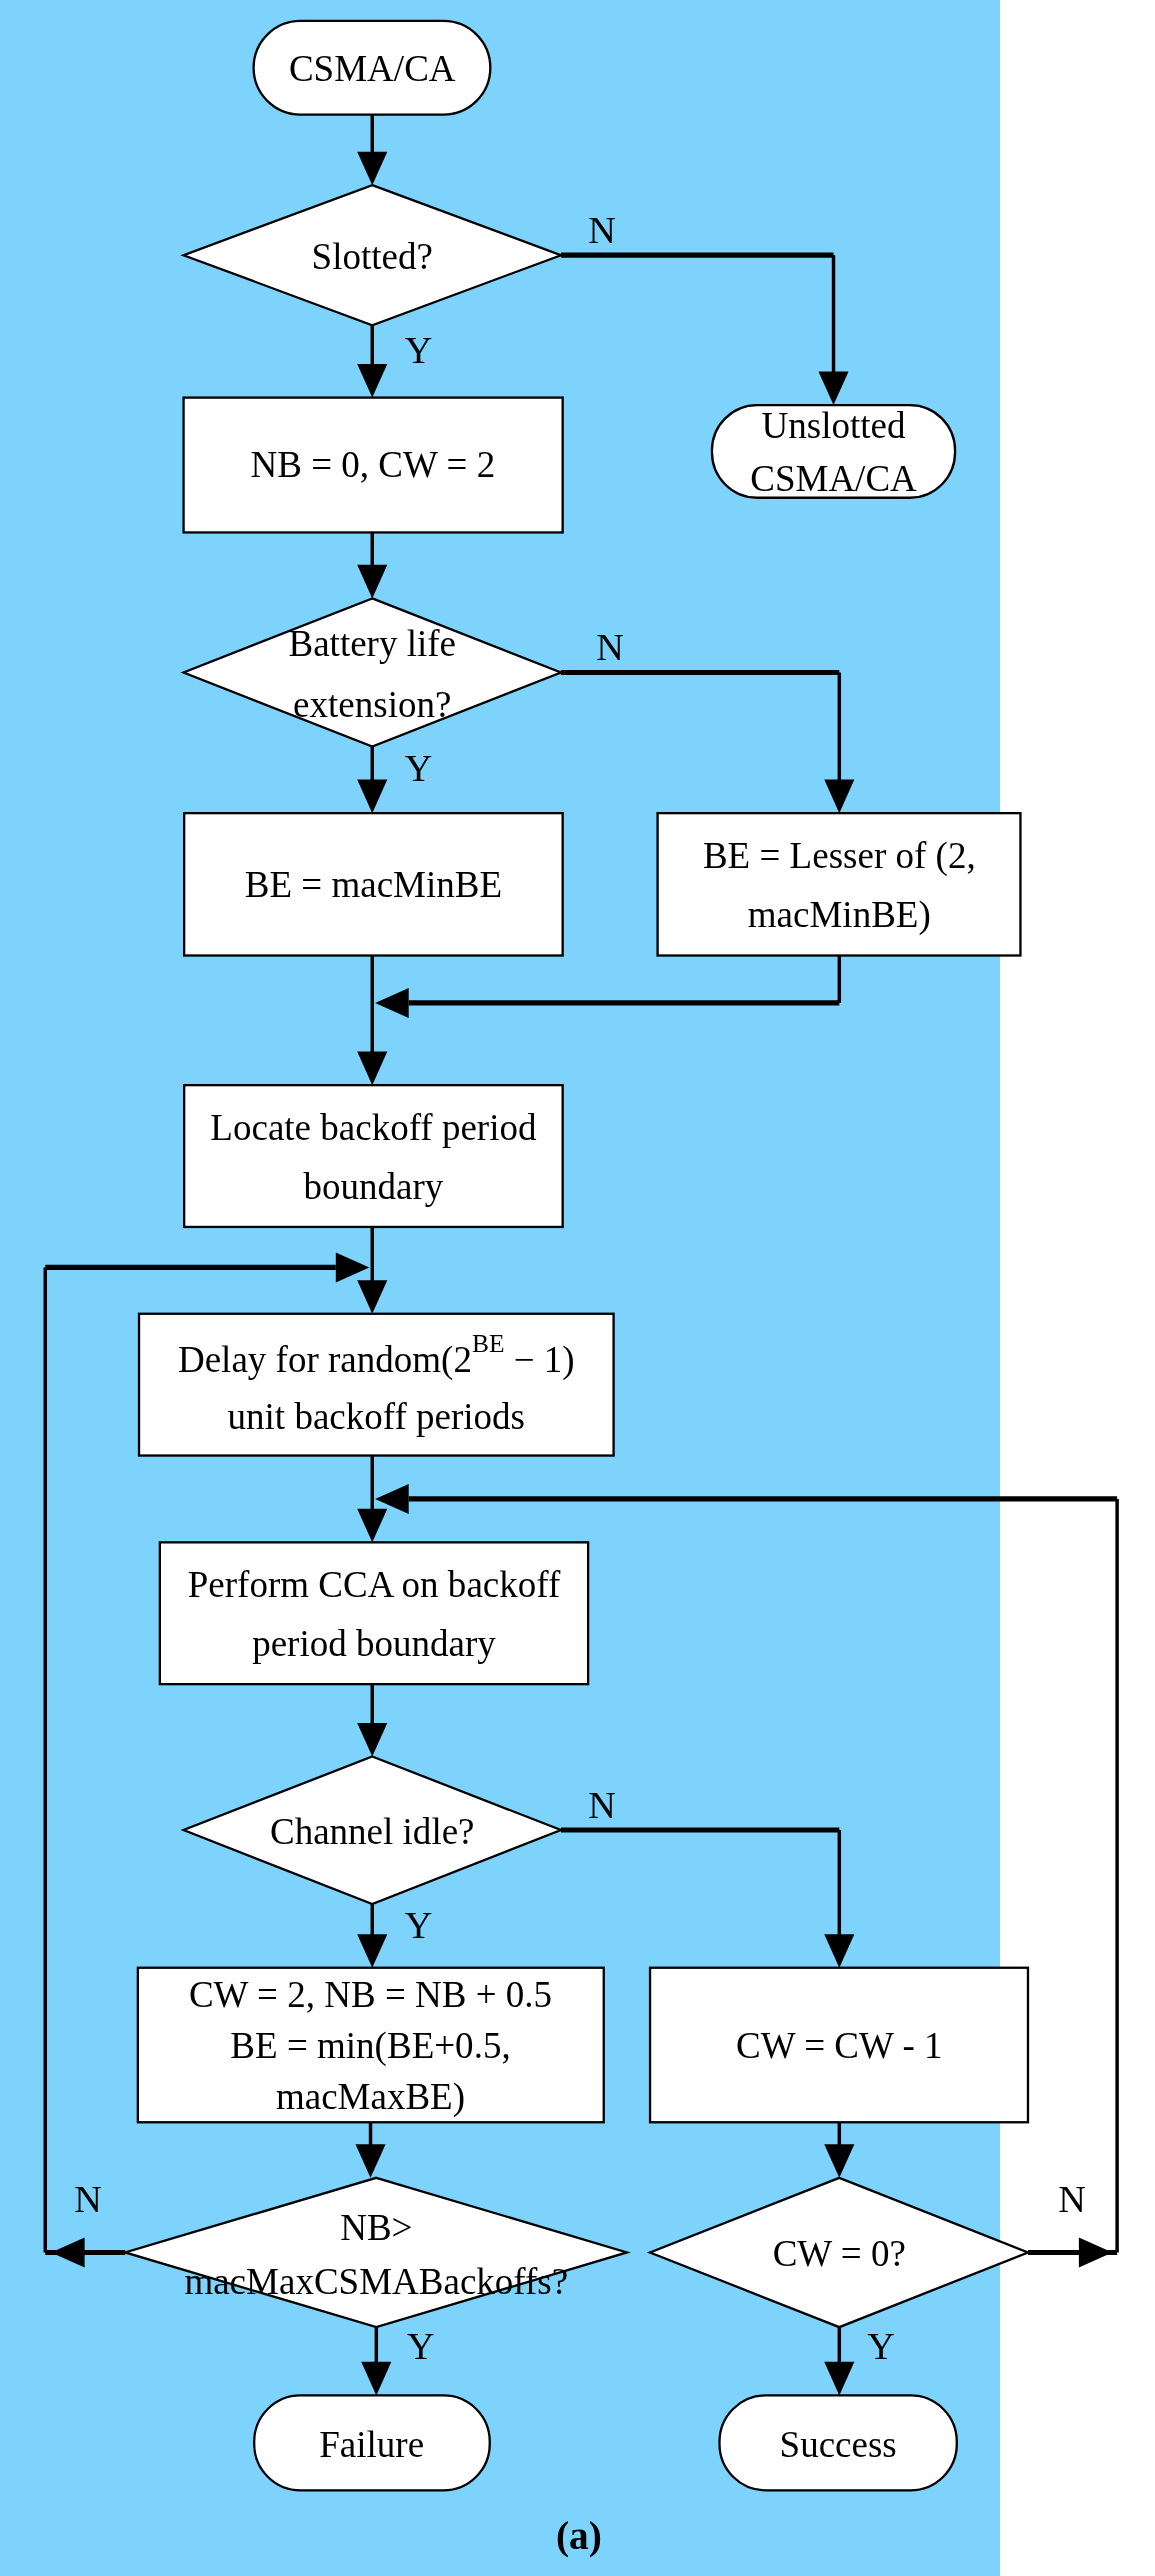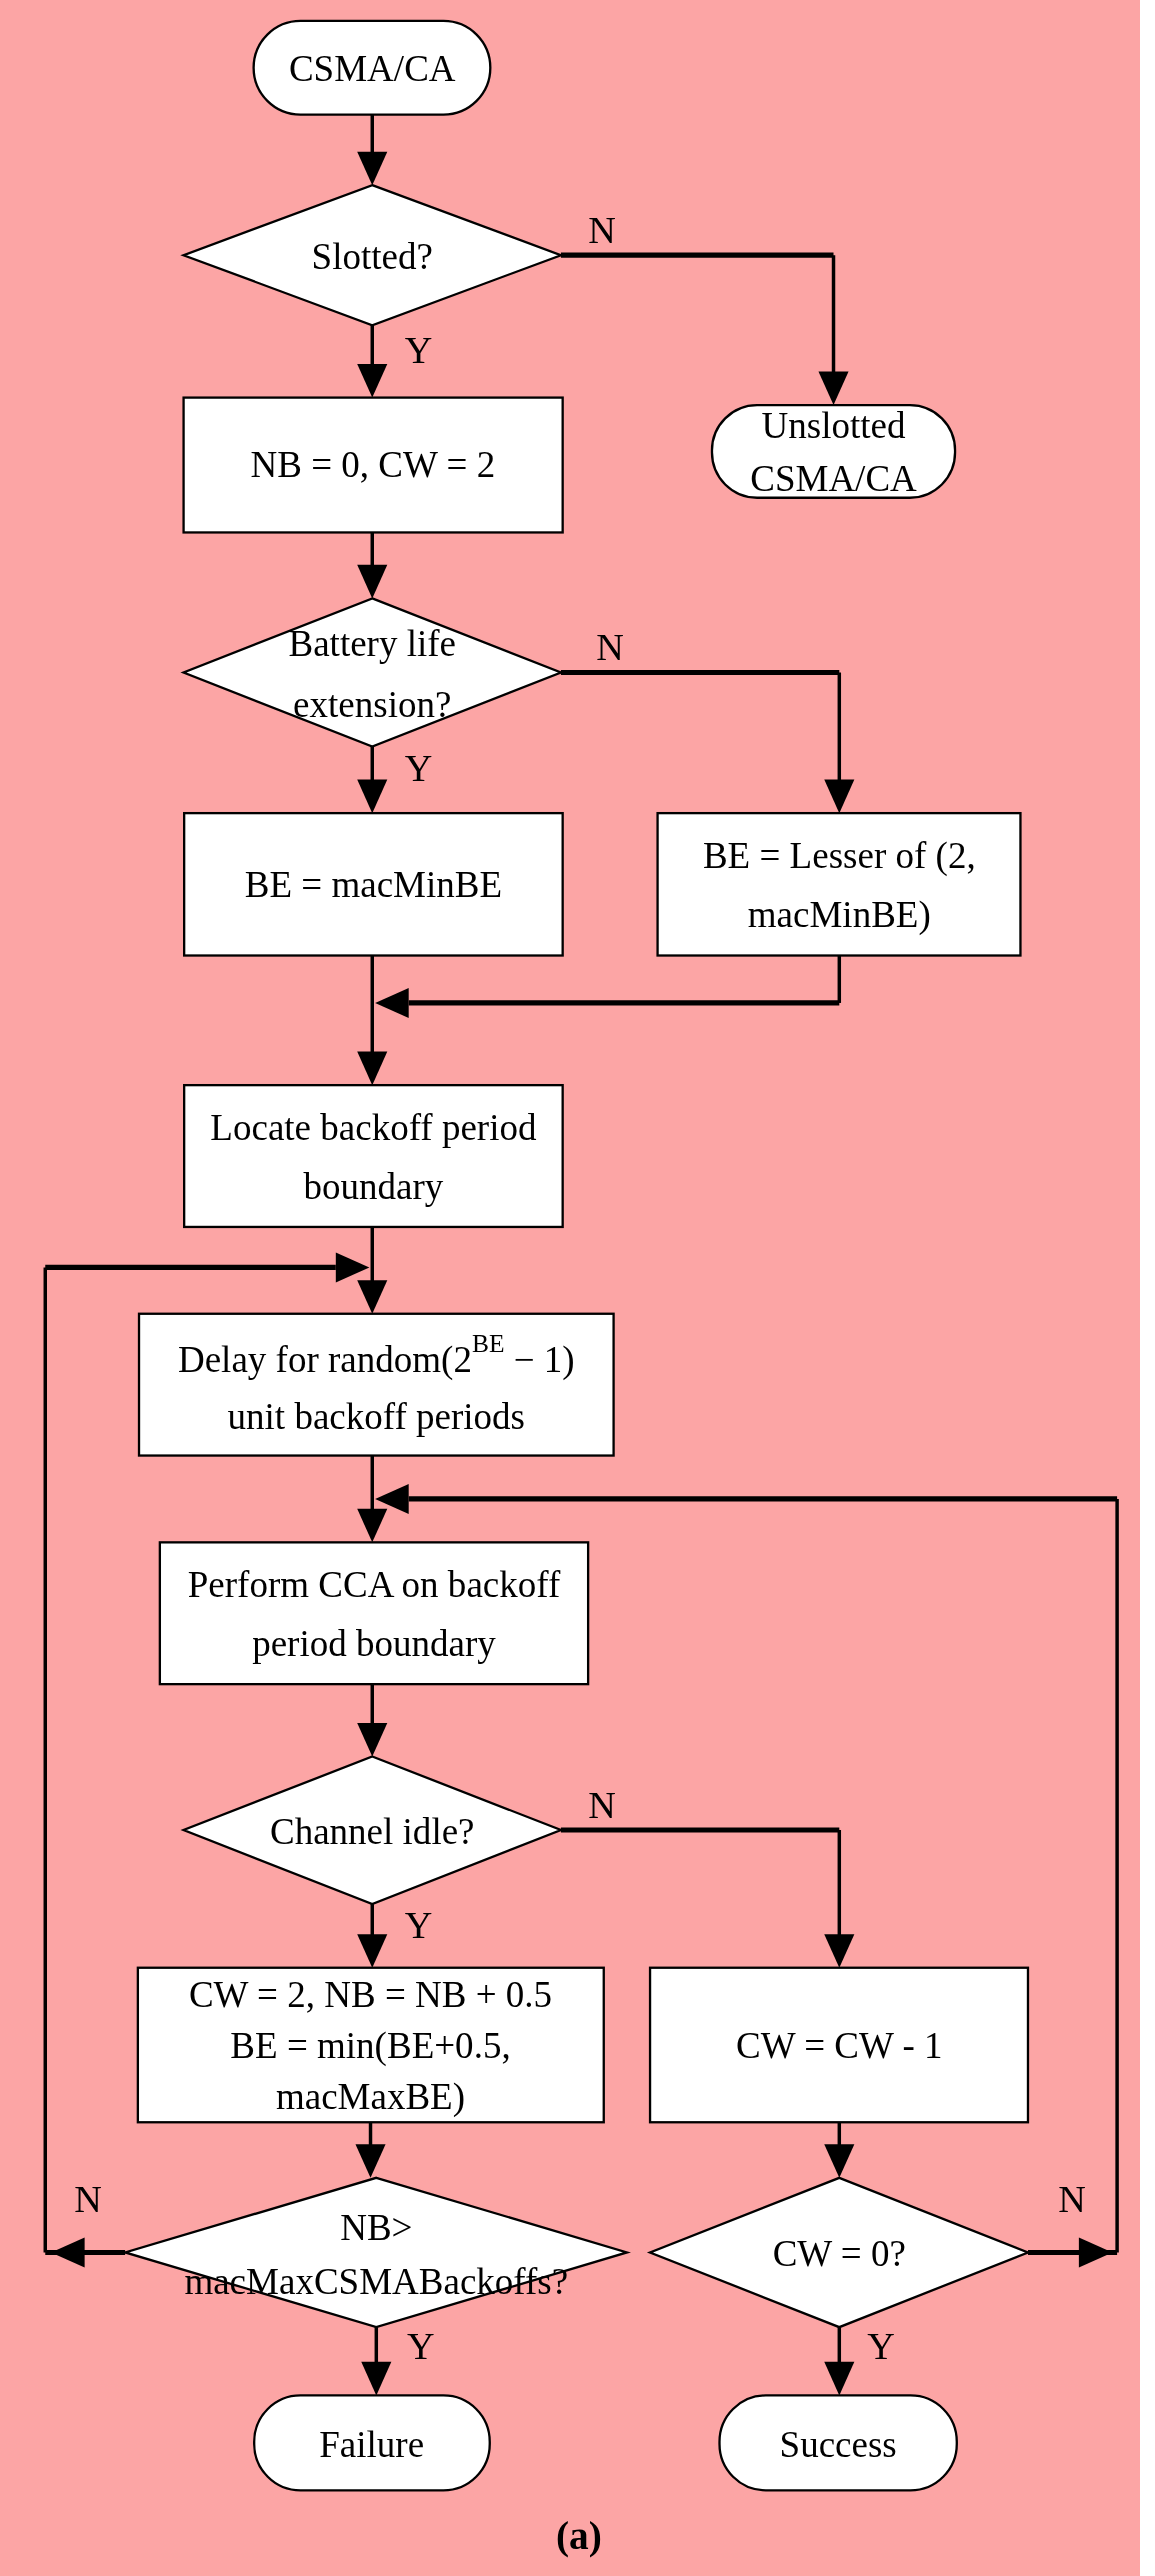--- a/index.html
+++ b/index.html
@@ -2,23 +2,23 @@
 <html style="font-size:9.3px"><head>
 <meta charset="utf-8">
 <style>
   html, body {
     margin: 0;
     padding: 0;
     background: #ffffff;
   }
   #page {
     position: relative;
-    width: 1140px;
+    width: 1000px;
     height: 2576px;
-    background: #fca5a5;
+    background: #7dd3fc;
     font-family: "Liberation Serif", "DejaVu Serif", serif;
   }
   svg {
     display: block;
   }
   .shape {
     fill: #ffffff;
     stroke: #000000;
     stroke-width: 4;
   }

